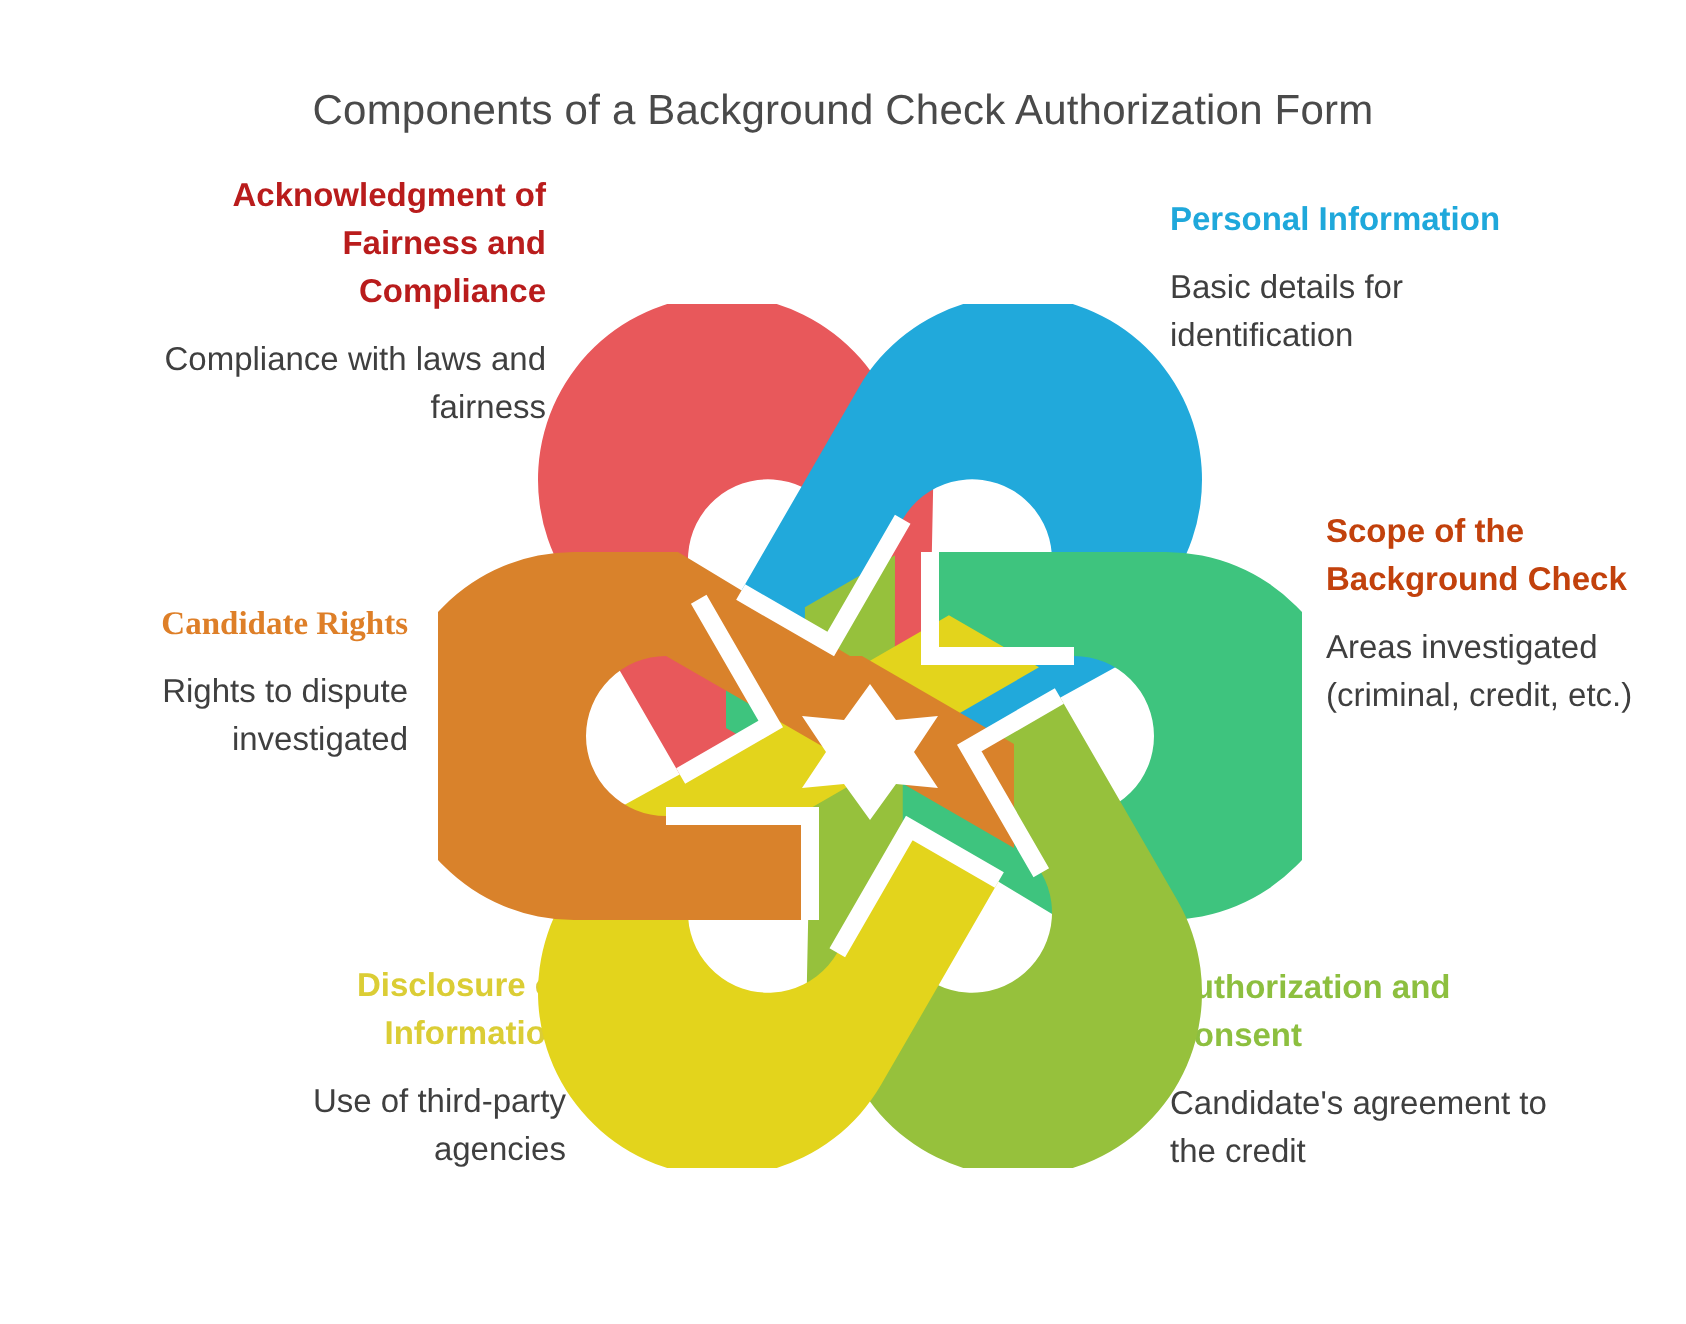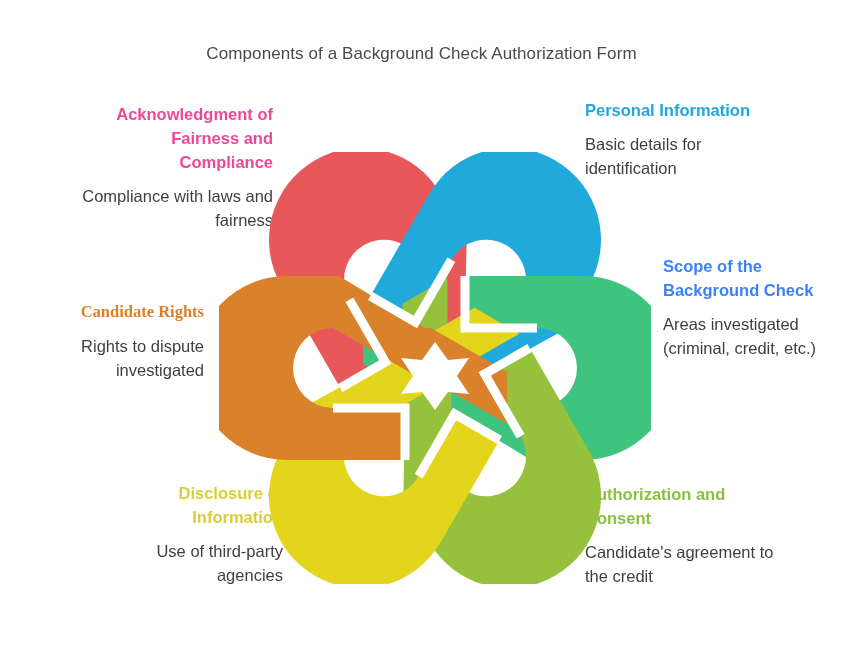--- a/index.html
+++ b/index.html
@@ -17,21 +17,21 @@
     position: relative;
     width: 843px;
     height: 662px;
   }
   #page-title {
     position: absolute;
     left: 0;
     top: 44px;
     width: 843px;
     text-align: center;
-    font-size: 17px;
+    font-size: 21px;
     color: #4a4a4a;
     font-weight: 400;
     letter-spacing: 0.1px;
   }
   .node {
     position: absolute;
   }
   .node .heading {
     font-size: 16.5px;
     font-weight: bold;
@@ -65,41 +65,41 @@
   }
 </style>
 </head>
 <body>
 
 <div id="stage">
 
   <div id="page-title">Components of a Background Check Authorization Form</div>
 
   <div class="node align-right" id="node-acknowledgment">
-    <p class="heading" style="color: #ec4899; margin-top: 16px;">Acknowledgment of Fairness and Compliance</p>
+    <p class="heading" style="color: #b91c1c;">Acknowledgment of Fairness and Compliance</p>
     <p class="desc">Compliance with laws and fairness</p>
   </div>
 
   <div class="node align-right" id="node-candidate">
     <p class="heading" style="color: rgb(222, 127, 40); font-family: Liberation Serif, serif;">Candidate Rights</p>
     <p class="desc">Rights to dispute investigated</p>
   </div>
 
   <div class="node align-right" id="node-disclosure">
     <p class="heading" style="color: rgb(219, 205, 53);">Disclosure of Information</p>
     <p class="desc">Use of third-party agencies</p>
   </div>
 
   <div class="node align-left" id="node-personal">
     <p class="heading" style="color: rgb(31, 168, 219);">Personal Information</p>
     <p class="desc">Basic details for identification</p>
   </div>
 
   <div class="node align-left" id="node-scope">
-    <p class="heading" style="color: #3b82f6;">Scope of the Background Check</p>
+    <p class="heading" style="color: #c2410c;">Scope of the Background Check</p>
     <p class="desc">Areas investigated (criminal, credit, etc.)</p>
   </div>
 
   <div class="node align-left" id="node-authorization">
     <p class="heading" style="color: rgb(141, 191, 63);">Authorization and Consent</p>
     <p class="desc">Candidate's agreement to the credit</p>
   </div>
 
   <svg id="knot" viewBox="0 0 432 432">
     <defs>

